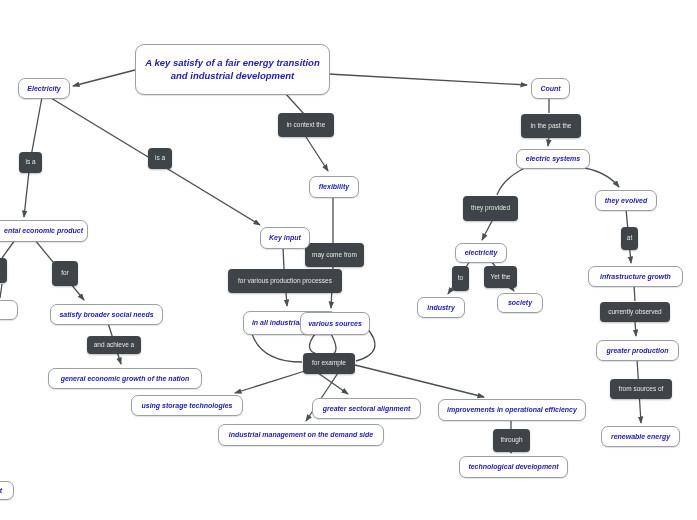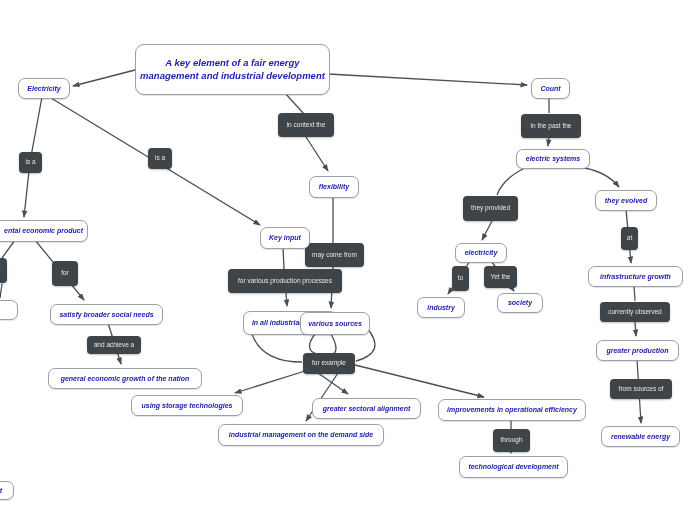--- a/index.html
+++ b/index.html
@@ -85,21 +85,21 @@
   <div class="lbl" style="left:303px;top:353px;width:52px;height:21px;z-index:4;">for example</div>
   <div class="lbl" style="left:521px;top:114px;width:60px;height:24px;">in the past the</div>
   <div class="lbl" style="left:463px;top:196px;width:55px;height:25px;">they provided</div>
   <div class="lbl" style="left:452px;top:266px;width:17px;height:25px;">to</div>
   <div class="lbl" style="left:484px;top:266px;width:33px;height:22px;">Yet the</div>
   <div class="lbl" style="left:621px;top:227px;width:17px;height:23px;">at</div>
   <div class="lbl" style="left:600px;top:302px;width:70px;height:20px;">currently observed</div>
   <div class="lbl" style="left:610px;top:379px;width:62px;height:20px;">from sources of</div>
   <div class="lbl" style="left:493px;top:429px;width:37px;height:23px;">through</div>
 
-  <div class="node title" style="left:135px;top:44px;width:193px;height:49px;">A key element of a fair energy management and industrial development</div>
+  <div class="node title" style="left:135px;top:44px;width:193px;height:49px;">A key satisfy of a fair energy transition and industrial development</div>
   <div class="node" style="left:18px;top:78px;width:50px;height:19px;">Electricity</div>
   <div class="node" style="left:531px;top:78px;width:37px;height:19px;">Count</div>
   <div class="node" style="left:309px;top:176px;width:48px;height:20px;">flexibility</div>
   <div class="node" style="left:260px;top:227px;width:48px;height:20px;">Key input</div>
   <div class="node cutL" style="left:-14px;top:220px;width:96px;height:20px;">ental economic product</div>
   <div class="node" style="left:-10px;top:300px;width:26px;height:18px;"></div>
   <div class="node" style="left:50px;top:304px;width:111px;height:19px;">satisfy broader social needs</div>
   <div class="node" style="left:48px;top:368px;width:152px;height:19px;">general economic growth of the nation</div>
   <div class="node" style="left:243px;top:311px;width:92px;height:22px;">in all industrial sectors</div>
   <div class="node" style="left:300px;top:312px;width:68px;height:21px;">various sources</div>

